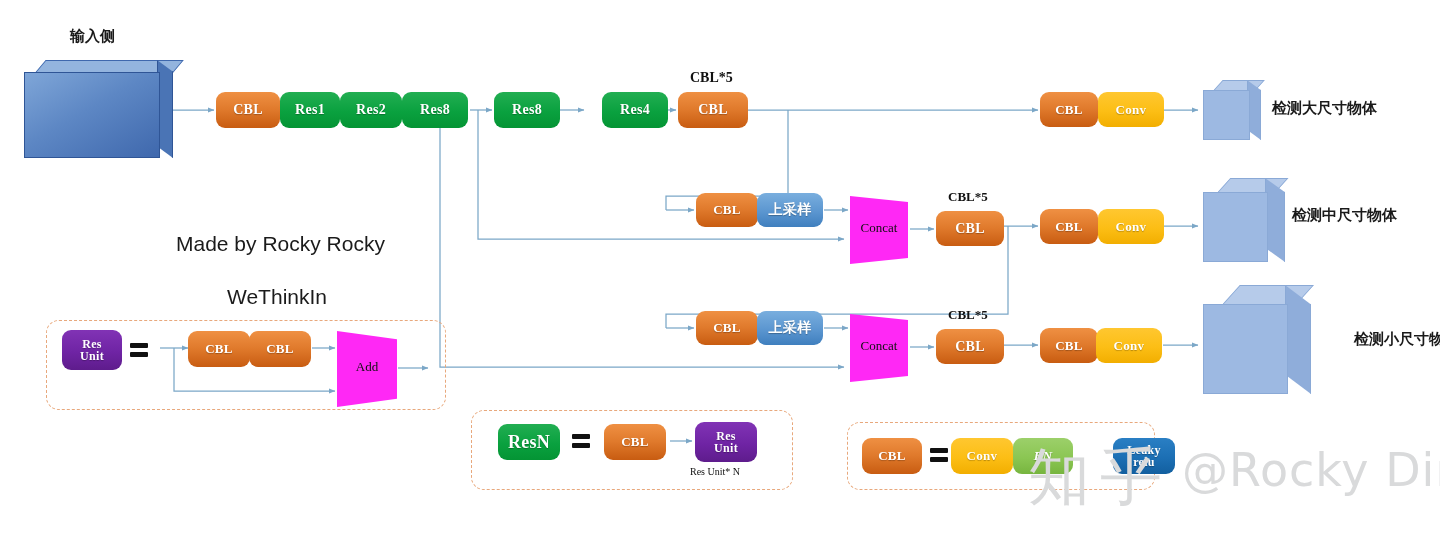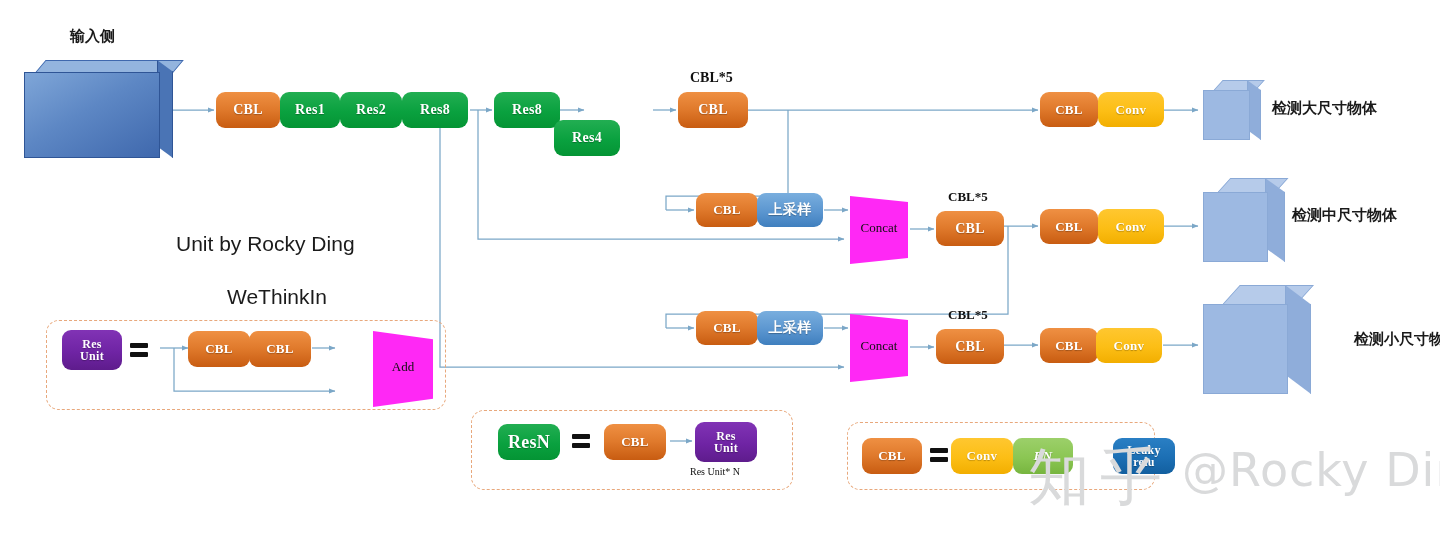--- a/index.html
+++ b/index.html
@@ -35,21 +35,21 @@
   .ocube{position:absolute;}
   .ocube .of{position:absolute;left:0;background:#9db9e2;border:1px solid #8aa9d6;}
   .ocube .ot{position:absolute;background:#b6cbea;border:1px solid #8aa9d6;}
   .ocube .os{position:absolute;background:#8fadda;border:1px solid #8aa9d6;}
 
   
   .trap{position:absolute;background:#ff28f5;}
   .trap span{position:absolute;left:0;right:0;text-align:center;
        font-family:"Liberation Serif","DejaVu Serif",serif;color:#111;font-weight:400;}
   .trap.concat{clip-path:polygon(0% 0%,100% 9%,100% 91%,0% 100%);}
-  .trap.add{clip-path:polygon(0% 0%,100% 11%,100% 89%,0% 100%);margin-left:36px;}
+  .trap.add{clip-path:polygon(0% 0%,100% 11%,100% 89%,0% 100%);}
 
   
   .lbl{position:absolute;white-space:nowrap;}
   .cjk{font-family:"DejaVu Sans","Liberation Sans",sans-serif;font-weight:700;color:#1a1a1a;}
   .serif{font-family:"Liberation Serif","DejaVu Serif",serif;font-weight:700;color:#111;}
   .title{font-family:"Liberation Sans","DejaVu Sans",sans-serif;font-weight:400;
          color:#1b1b1b;font-size:21px;white-space:nowrap;position:absolute;}
 
   
   .legend{position:absolute;border:1.4px dashed #e8a87c;border-radius:13px;
@@ -128,29 +128,29 @@
   <div class="lbl cjk" style="left:70px;top:27px;font-size:15px;">输入侧</div>
 
   <div class="cube3d" style="left:24px;top:60px;width:145px;height:96px;">
     <div class="top" style="left:10px;top:0;width:136px;height:12px;
         transform:skewX(-40deg);transform-origin:left bottom;"></div>
     <div class="side" style="left:133px;top:0px;width:14px;height:96px;
         clip-path:polygon(0 0,100% 12%,100% 100%,0 88%);"></div>
     <div class="front" style="width:134px;height:84px;top:12px;"></div>
   </div>
 
-  <div class="title" style="left:176px;top:232px;">Unit by Rocky Ding</div>
+  <div class="title" style="left:176px;top:232px;">Made by Rocky Rocky</div>
   <div class="title" style="left:227px;top:285px;">WeThinkIn</div>
 
   <div class="blk cbl" style="left:216px;top:92px;width:64px;height:36px;font-size:14px;">CBL</div>
   <div class="blk res" style="left:280px;top:92px;width:60px;height:36px;font-size:14px;">Res1</div>
   <div class="blk res" style="left:340px;top:92px;width:62px;height:36px;font-size:14px;">Res2</div>
   <div class="blk res" style="left:402px;top:92px;width:66px;height:36px;font-size:14px;">Res8</div>
   <div class="blk res" style="left:494px;top:92px;width:66px;height:36px;font-size:14px;">Res8</div>
-  <div class="blk res" style="left:554px;top:92px;width:66px;height:36px;font-size:14px;margin-top:28px;">Res4</div>
+  <div class="blk res" style="left:602px;top:92px;width:66px;height:36px;font-size:14px;">Res4</div>
 
   <div class="lbl serif" style="left:690px;top:70px;font-size:14px;">CBL*5</div>
   <div class="blk cbl" style="left:678px;top:92px;width:70px;height:36px;font-size:14px;">CBL</div>
 
   <div class="blk cbl" style="left:1040px;top:92px;width:58px;height:35px;font-size:13px;">CBL</div>
   <div class="blk conv" style="left:1098px;top:92px;width:66px;height:35px;font-size:13px;">Conv</div>
 
   <div class="ocube" style="left:1203px;top:80px;width:56px;height:58px;">
     <div class="ot" style="left:9px;top:0;width:40px;height:10px;
          transform:skewX(-42deg);transform-origin:left bottom;"></div>

